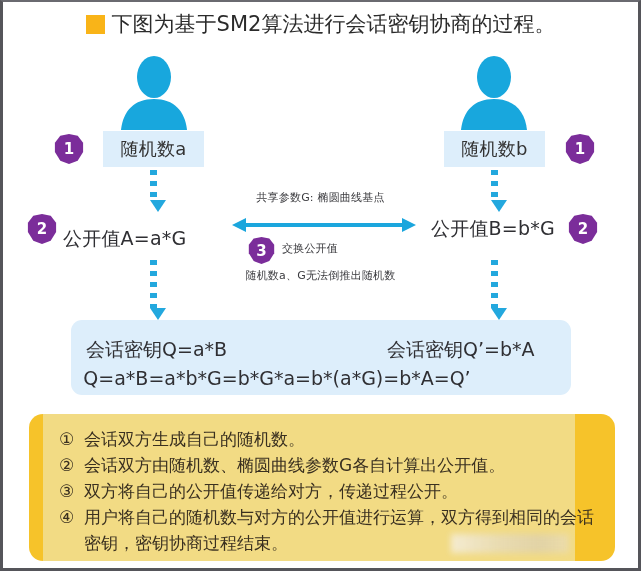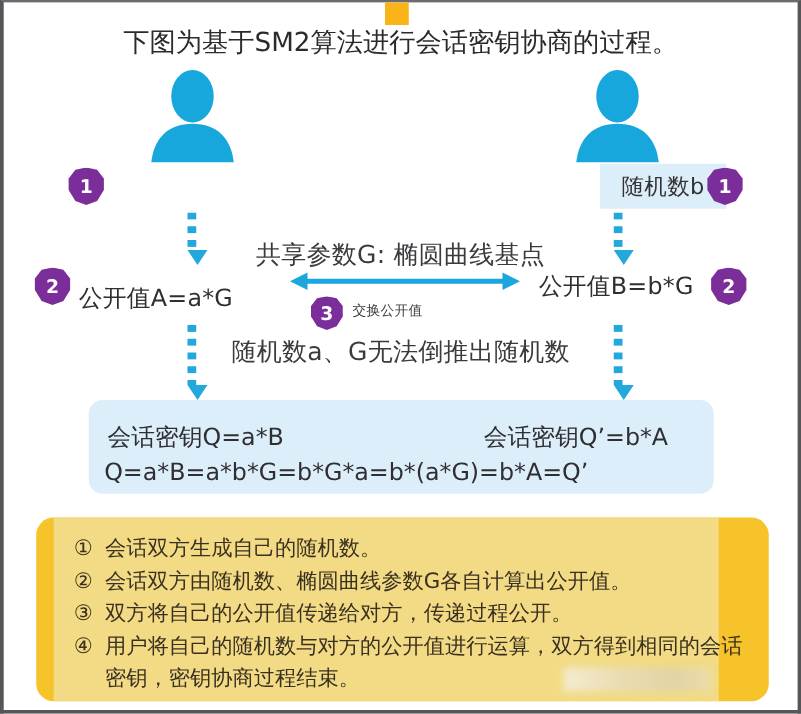--- a/index.html
+++ b/index.html
@@ -33,21 +33,20 @@
   
   .title-row {
     position: absolute;
     left: 0;
     top: 4px;
     width: 635px;
     height: 36px;
     display: flex;
     align-items: center;
     justify-content: center;
-    flex-direction: column;
   }
   .title-square {
     width: 19px;
     height: 19px;
     background: #f9b418;
     margin-right: 7px;
     flex: 0 0 auto;
   }
   .title-text {
     font-size: 21px;
@@ -96,21 +95,21 @@
 
   
   .ptxt {
     position: absolute;
     font-size: 19px;
     color: #2f2f33;
     white-space: nowrap;
     letter-spacing: 0.2px;
   }
   .ptxt.small {
-    font-size: 20px;
+    font-size: 11px;
     color: #3b3b3f;
   }
 
   
   .vdash {
     position: absolute;
     width: 9px;
   }
   .vdash .dots {
     position: absolute;
@@ -224,20 +223,23 @@
     <div class="title-text">下图为基于SM2算法进行会话密钥协商的过程。</div>
   </div>
 
   <div class="person" style="left:108px; top:54px;">
     <svg width="86" height="74" viewBox="0 0 86 74" xmlns="http://www.w3.org/2000/svg">
       <ellipse cx="43" cy="21" rx="17" ry="21" fill="#18a7dd"></ellipse>
       <path d="M43 43 C23 43 12 55 10 74 L76 74 C74 55 63 43 43 43 Z" fill="#18a7dd"></path>
     </svg>
   </div>
 
+  <div class="lbl" style="left:100px; top:129px; width:101px; height:36px;">
+    <span>随机数a</span>
+  </div>
 
   <div class="badge" style="left:51px; top:132px;">
     <span>1</span>
   </div>
 
   <div class="vdash" style="left:146px; top:168px; height:42px;">
     <div class="dots" style="height:30px;"></div>
     <div class="head" style="left:4px; top:30px;"></div>
   </div>
 
@@ -251,21 +253,21 @@
     <div class="head" style="left:4px; top:48px;"></div>
   </div>
 
   <div class="person" style="left:448px; top:54px;">
     <svg width="86" height="74" viewBox="0 0 86 74" xmlns="http://www.w3.org/2000/svg">
       <ellipse cx="43" cy="21" rx="17" ry="21" fill="#18a7dd"></ellipse>
       <path d="M43 43 C23 43 12 55 10 74 L76 74 C74 55 63 43 43 43 Z" fill="#18a7dd"></path>
     </svg>
   </div>
 
-  <div class="lbl" style="left:441px; top:129px; width:101px; height:36px;margin-left:36px;">
+  <div class="lbl" style="left:441px; top:129px; width:101px; height:36px;">
     <span>随机数b</span>
   </div>
 
   <div class="badge" style="left:562px; top:132px;">
     <span>1</span>
   </div>
 
   <div class="vdash" style="left:487px; top:168px; height:42px;">
     <div class="dots" style="height:30px;"></div>
     <div class="head" style="left:4px; top:30px;"></div>

